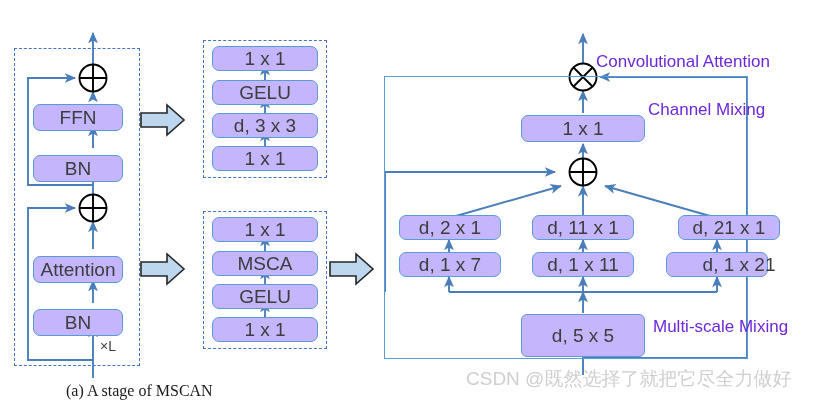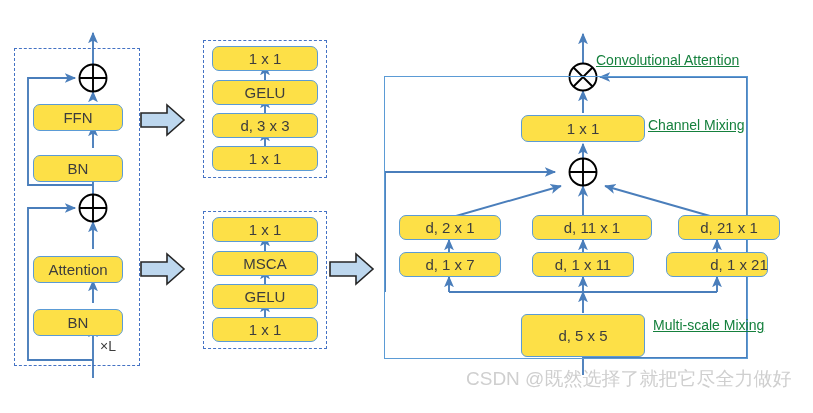--- a/index.html
+++ b/index.html
@@ -23,27 +23,27 @@
     left: 0;
     top: 0;
     width: 813px;
     height: 413px;
   }
   .node-box {
     position: absolute;
     box-sizing: border-box;
     border: 1.6px solid #5b9bd5;
     border-radius: 7px;
-    background: #fde047;
+    background: #c4b5fd;
     display: flex;
     align-items: center;
     justify-content: center;
     font-family: "Liberation Sans", sans-serif;
     color: #3d3d3d;
-    font-size: 15px;
+    font-size: 19px;
     line-height: 1;
     white-space: nowrap;
     z-index: 3;
   }
   .dashed-group {
     position: absolute;
     box-sizing: border-box;
     border: 1.5px dashed #4472c4;
     background: transparent;
     z-index: 1;
@@ -51,25 +51,24 @@
   .solid-group {
     position: absolute;
     box-sizing: border-box;
     border: 1.4px solid #5b9bd5;
     background: transparent;
     z-index: 1;
   }
   .side-label {
     position: absolute;
     font-family: "Liberation Sans", sans-serif;
-    color: #15803d;
-    font-size: 14px;
+    color: #6d28d9;
+    font-size: 17px;
     white-space: nowrap;
     z-index: 4;
-    text-decoration: underline;
   }
   .caption {
     position: absolute;
     font-family: "Liberation Serif", serif;
     color: #1a1a1a;
     font-size: 16px;
     white-space: nowrap;
     z-index: 5;
   }
   .repeat-label {
@@ -247,21 +246,21 @@
     <span>1 x 1</span>
   </div>
 
   <div class="node-box" style="left:521px; top:115px; width:124px; height:27px;">
     <span>1 x 1</span>
   </div>
 
   <div class="node-box" style="left:399px; top:215px; width:102px; height:25px;">
     <span>d, 2 x 1</span>
   </div>
-  <div class="node-box" style="left:532px; top:215px; width:120px; height:25px;text-align:center;">
+  <div class="node-box" style="left:532px; top:215px; width:102px; height:25px;text-align:center;">
     <span>d, 11 x 1</span>
   </div>
   <div class="node-box" style="left:666px; top:215px; width:102px; height:25px;margin-left:12px;">
     <span>d, 21 x 1</span>
   </div>
 
   <div class="node-box" style="left:399px; top:252px; width:102px; height:25px;">
     <span>d, 1 x 7</span>
   </div>
   <div class="node-box" style="left:532px; top:252px; width:102px; height:25px;">
@@ -270,22 +269,23 @@
   <div class="node-box" style="left:666px; top:252px; width:102px; height:25px;padding-left:44px;">
     <span>d, 1 x 21</span>
   </div>
 
   <div class="node-box" style="left:521px; top:314px; width:124px; height:43px;border-radius:6px;">
     <span>d, 5 x 5</span>
   </div>
 
   <div class="side-label" style="left:596px; top:52px;">Convolutional Attention</div>
 
-  <div class="side-label" style="left:648px; top:117px;">Channel Mixing</div>
+  <div class="side-label" style="left:648px; top:100px;">Channel Mixing</div>
 
   <div class="side-label" style="left:653px; top:317px;">Multi-scale Mixing</div>
 
   <div class="watermark" style="left:466px; top:366px;">CSDN @既然选择了就把它尽全力做好</div>
 
+  <div class="caption" style="left:66px; top:382px;">(a) A stage of MSCAN</div>
 
   <div class="caption" style="left:500px; top:382px; font-weight:normal;margin-top:48px;">(b) MSCA</div>
 
 </div>
 
 </body></html>

